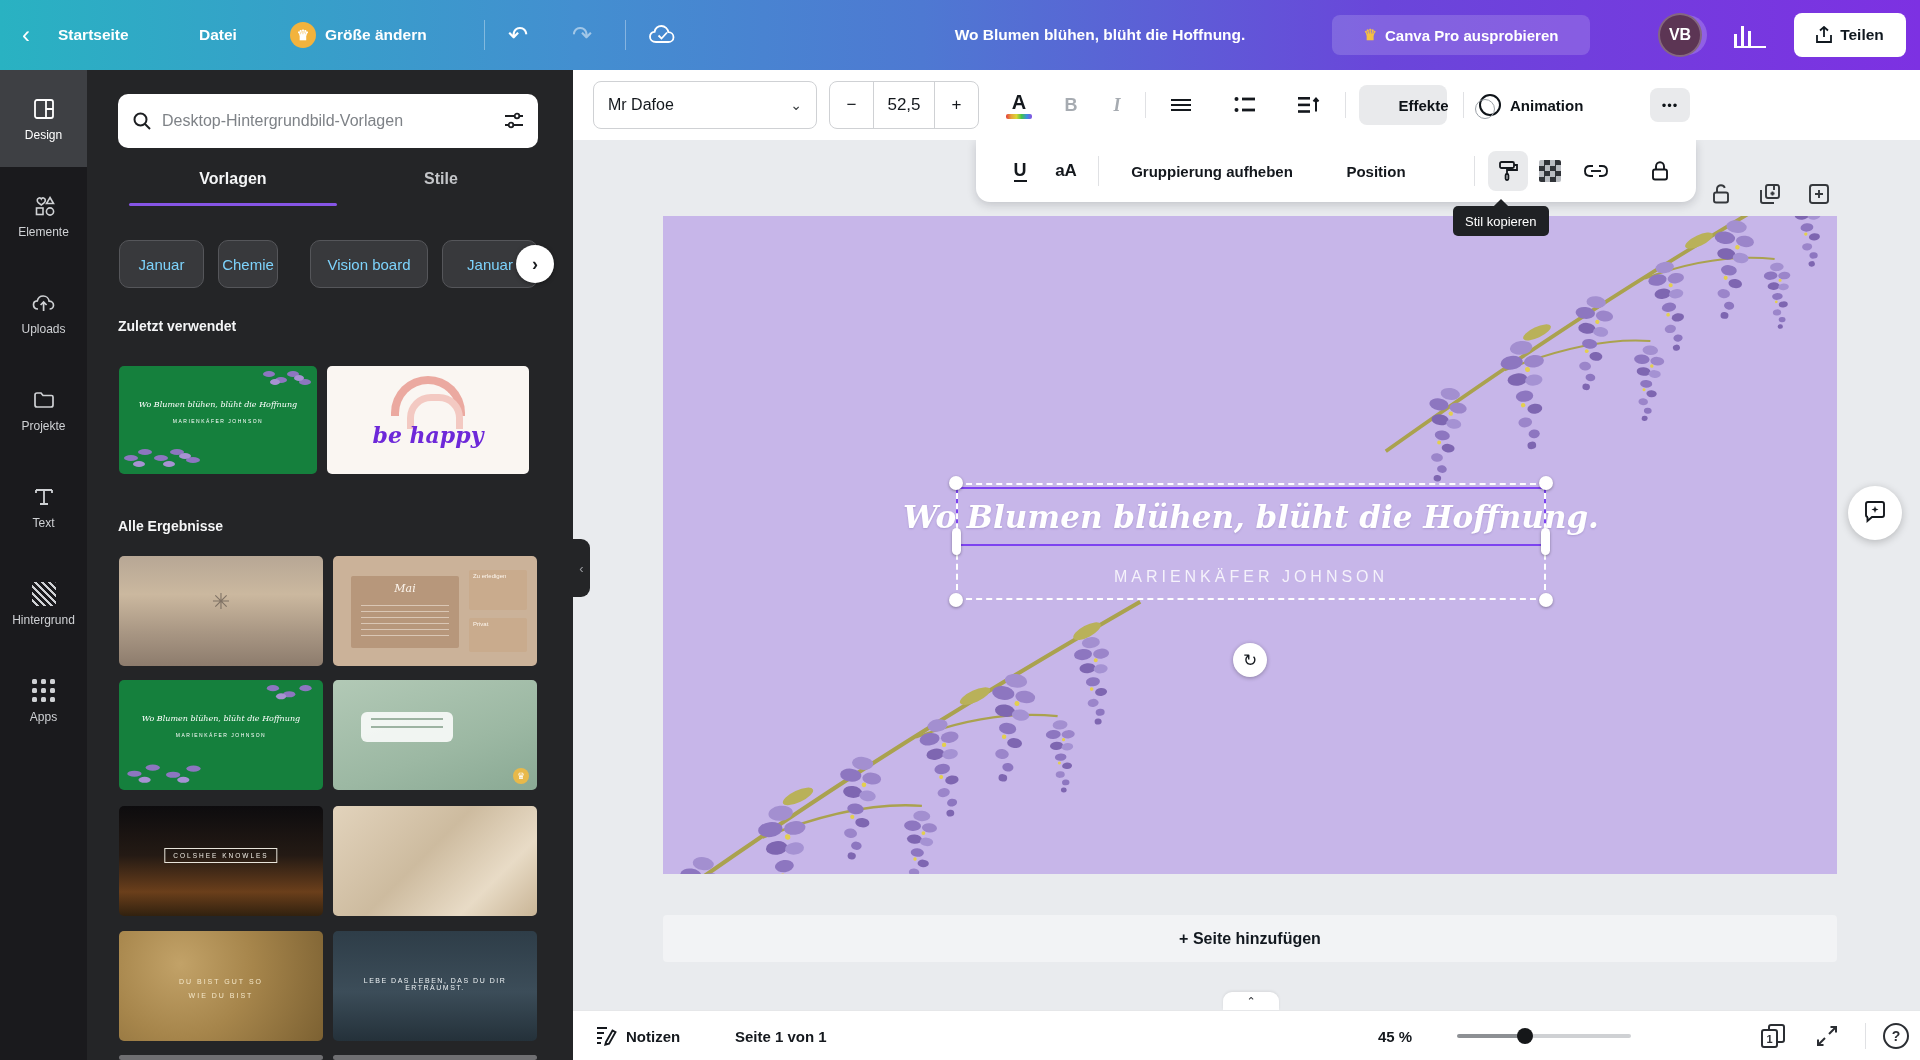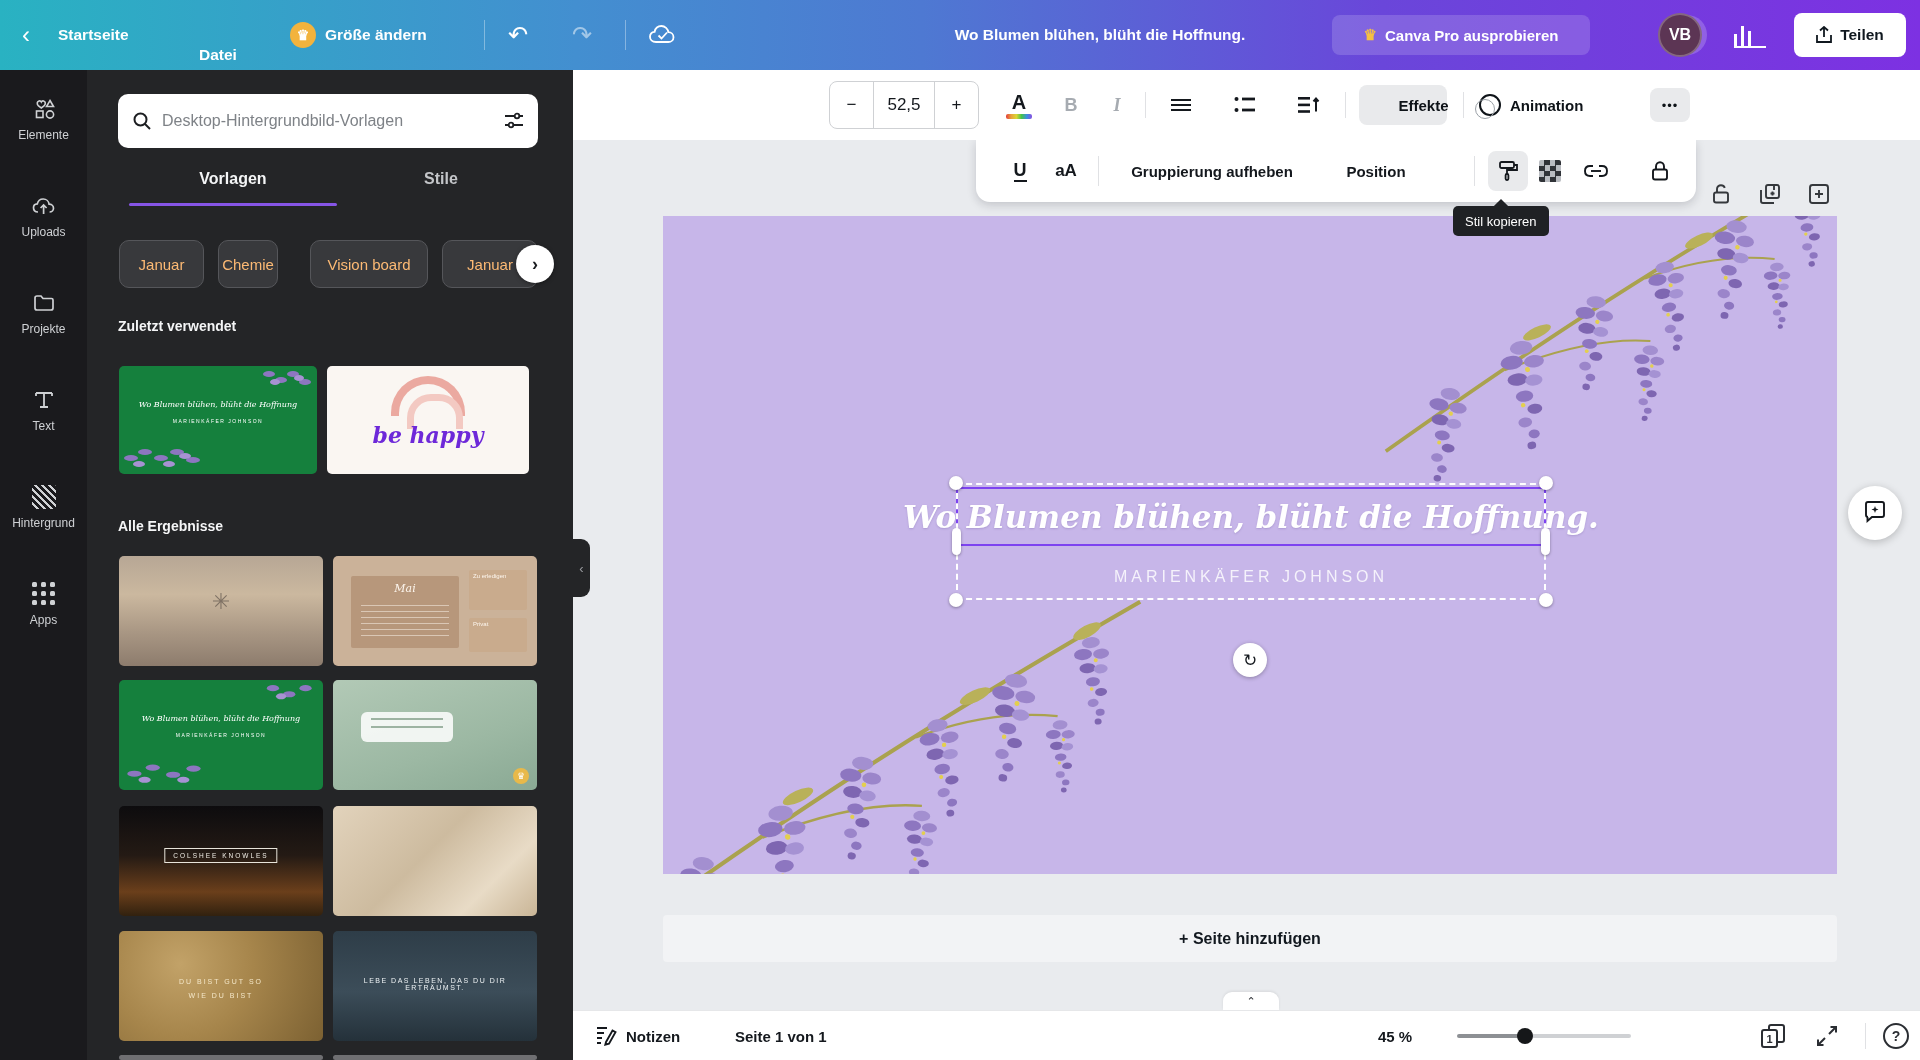--- a/index.html
+++ b/index.html
@@ -51,21 +51,21 @@
     border-radius:10px; display:flex; align-items:center; padding:0 14px; gap:10px; }
   .search-box input { flex:1; border:none; outline:none; font-size:16px; color:#1c1e21;
     font-family:"Liberation Sans",sans-serif; min-width:0; }
   .search-box input::placeholder { color:#7e8287; }
   .tab { position:absolute; top:100px; width:160px; text-align:center; font-size:16px; font-weight:600;
     color:#c4c6c9; cursor:pointer; }
   .tab.active { color:#f4f5f6; }
   .tab-underline { position:absolute; left:42px; top:133px; width:208px; height:3px; background:#8655e6;
     border-radius:2px; }
   .chip { position:absolute; top:170px; height:48px; border:1px solid #55565a; background:#38393c;
-    border-radius:10px; color:#fdba74; font-size:15px; display:flex; align-items:center;
+    border-radius:10px; color:#7dd3fc; font-size:15px; display:flex; align-items:center;
     justify-content:center; padding:0 16px; cursor:pointer; white-space:nowrap; overflow:hidden; }
   .chips-next { position:absolute; left:429px; top:175px; width:38px; height:38px; background:#fff;
     border-radius:50%; box-shadow:0 1px 4px rgba(0,0,0,.4); color:#1c1e21; font-size:18px; font-weight:700;
     display:flex; align-items:center; justify-content:center; cursor:pointer; }
   .p-heading { position:absolute; left:31px; color:#f4f5f6; font-size:14px; font-weight:700; }
   .thumb { position:absolute; border-radius:5px; overflow:hidden; cursor:pointer; }
   .collapse-tab { position:absolute; right:-17px; top:469px; width:17px; height:58px; background:#242527;
     border-radius:0 9px 9px 0; color:#9a9ca0; display:flex; align-items:center; justify-content:center;
     font-size:13px; cursor:pointer; }
 
@@ -214,21 +214,21 @@
 </head>
 <body>
 
 <div class="topbar">
   <div class="tb-item" style="left:22px;">
       <span class="tb-icon">‹</span>
     </div>
   <div class="tb-item" style="left:58px;">
       <span>Startseite</span>
     </div>
-  <div class="tb-item" style="left:199px;margin-top:20px;">
+  <div class="tb-item" style="left:199px;">
       <span>Datei</span>
     </div>
   <div class="tb-item" style="left:290px;">
     <span class="crown-badge">♛</span>
     <span>Größe ändern</span>
   </div>
   <div class="tb-divider" style="left:484px;"></div>
   <div class="tb-item" style="left:508px;">
       <span class="tb-icon">↶</span>
     </div>
@@ -262,20 +262,29 @@
   </div>
   <div class="share-btn">
     <svg width="16" height="18" viewBox="0 0 16 18" fill="none" stroke="#10181f" stroke-width="1.8">
       <path d="M8 1 L8 11 M4 4.5 L8 1 L12 4.5 M1 9 L1 16 L15 16 L15 9"></path>
     </svg>
     <span>Teilen</span>
   </div>
 </div>
 
 <div class="rail">
+  <div class="rail-item active">
+    <span class="rail-ico">
+      <svg width="24" height="24" viewBox="0 0 24 24" fill="none" stroke="#fff" stroke-width="1.8">
+        <rect x="3" y="3" width="18" height="18" rx="2"></rect>
+          <path d="M14 3 L14 21 M14 12 L21 12"></path>
+      </svg>
+    </span>
+    <span>Design</span>
+  </div>
   <div class="rail-item">
     <span class="rail-ico">
       <svg width="24" height="24" viewBox="0 0 24 24" fill="none" stroke="#cfd1d4" stroke-width="1.6">
         <path d="M6.5 9 C4.5 7 5 4.5 7 4 C8.2 3.7 9 4.4 9.3 5 C9.6 4.4 10.4 3.7 11.6 4 C13.6 4.5 14 7 12 9 L9.3 11 Z"></path>
         <path d="M18 3.5 L21.5 9.5 L14.5 9.5 Z"></path>
         <rect x="4.5" y="14" width="6.5" height="6.5"></rect>
         <circle cx="18" cy="17.5" r="3.6"></circle>
       </svg>
     </span>
     <span>Elemente</span>
@@ -452,20 +461,24 @@
   <div class="thumb t-part" style="left:246px; top:985px; width:204px; height:5px;"></div>
 
   <div class="collapse-tab">
       <span>‹</span>
     </div>
 </div>
 
 <div class="canvas-area">
 
   <div class="toolbar">
+    <div class="font-select">
+      <span>Mr Dafoe</span>
+      <span style="font-size:14px;color:#3c4043;">⌄</span>
+    </div>
     <div class="stepper">
       <div class="step-minus">−</div>
       <div class="step-val">52,5</div>
       <div class="step-plus">+</div>
     </div>
     <div class="tool-btn" style="left:428px;">
       <div>
         <div class="colorA">A</div>
         <div class="rainbow"></div>
       </div>

